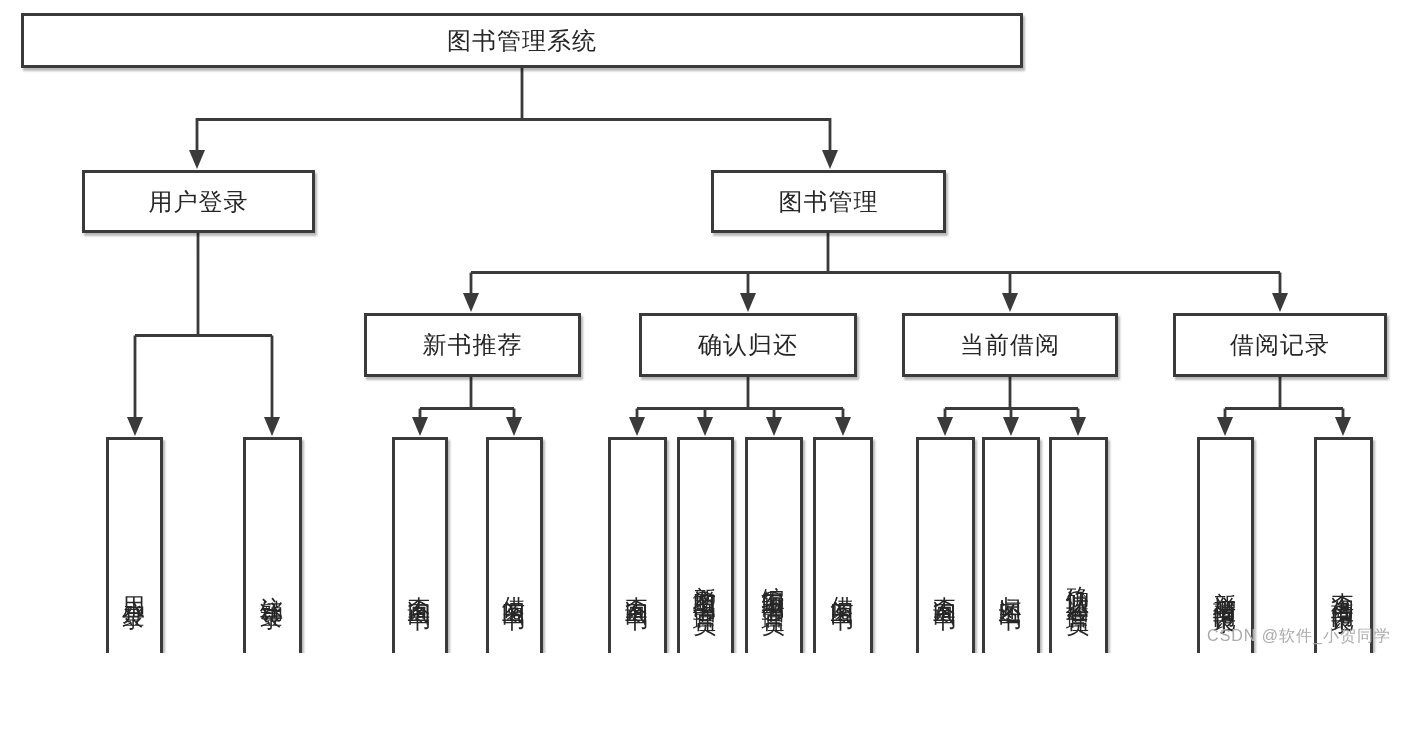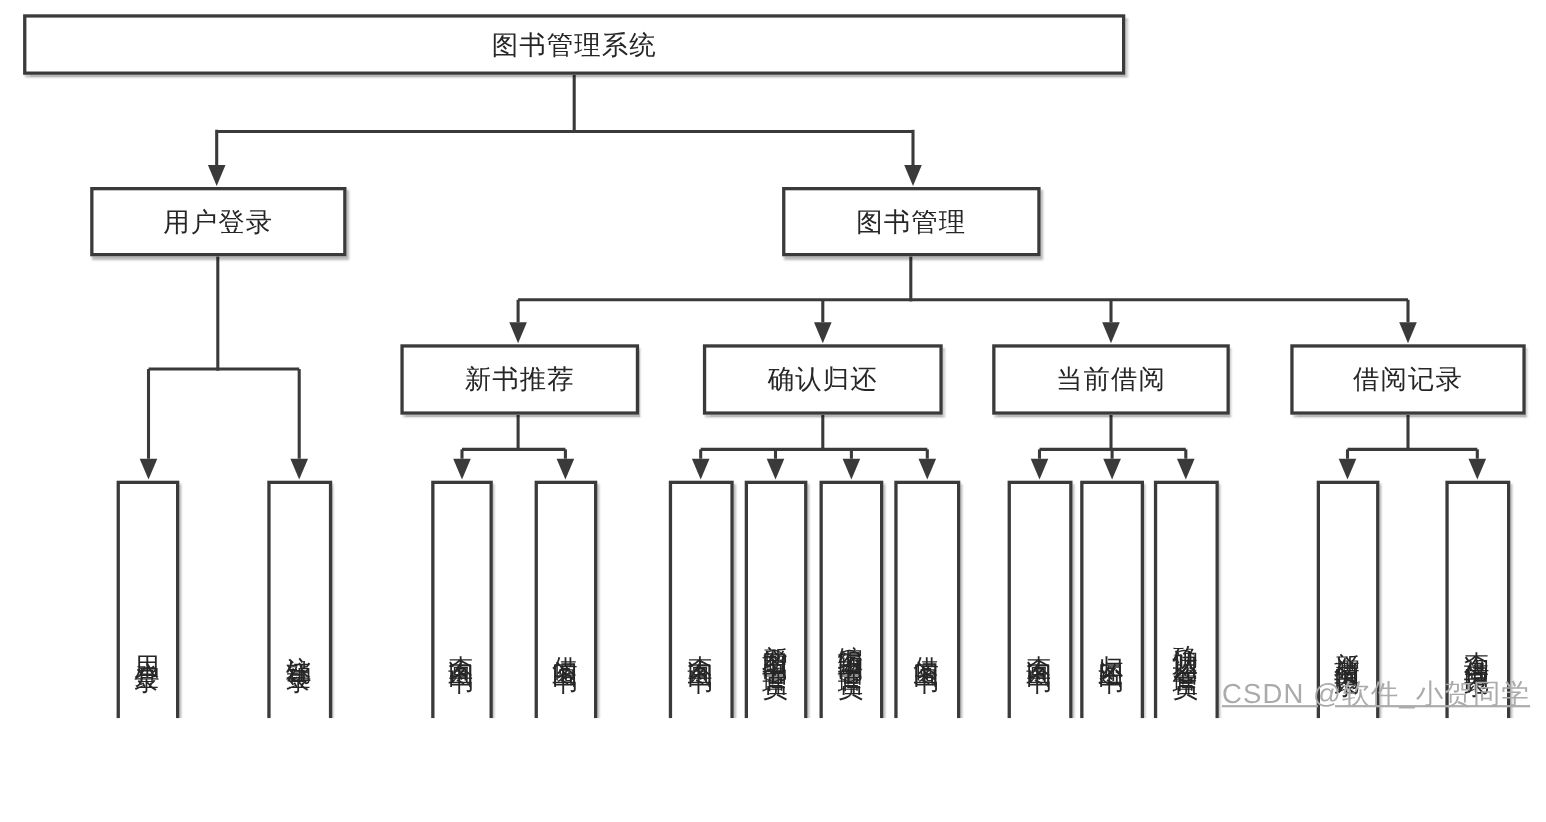--- a/index.html
+++ b/index.html
@@ -52,25 +52,24 @@
     text-orientation:mixed;
     font-size:23px;
     letter-spacing:4px;
     color:var(--text);
     white-space:nowrap;
   }
   .watermark{
     position:absolute;
     right:14px;
     bottom:6px;
-    font-size:25px;
+    font-size:16px;
     color:var(--watermark);
     letter-spacing:1px;
     white-space:nowrap;
-    text-decoration:underline;
   }
 </style>
 </head>
 <body>
 
 <div id="canvas">
 
   <svg class="connectors" width="1405" height="747" viewBox="0 0 1405 747">
     <g class="conn">
 

